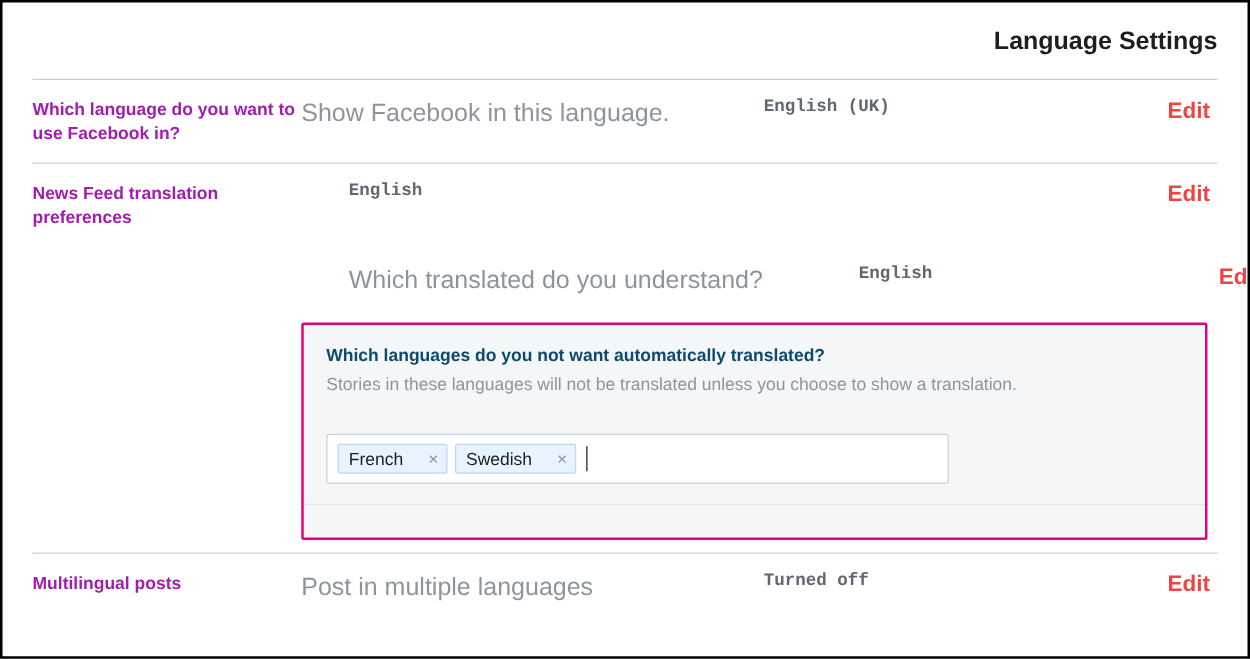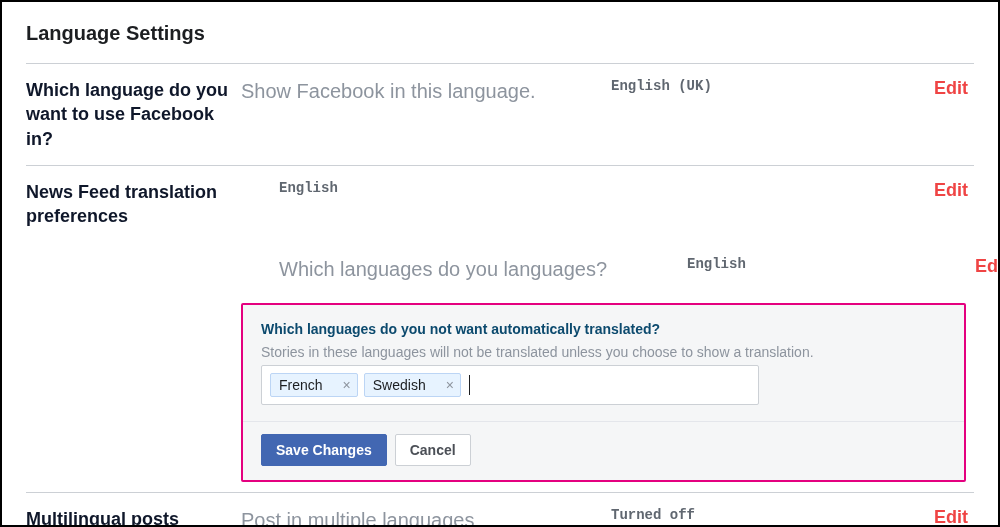--- a/index.html
+++ b/index.html
@@ -16,37 +16,38 @@
     border: 2px solid #000;
     padding: 20px 24px 0 24px;
     overflow: hidden;
     position: relative;
   }
   .page-title {
     font-size: 20px;
     font-weight: bold;
     color: #1c1e21;
     margin: 0 0 18px 0;
+    text-align: right;
   }
   .hr {
     border: none;
     border-top: 1px solid #ccd0d5;
     margin: 0;
   }
   .row {
     display: flex;
     padding: 14px 0;
     align-items: flex-start;
   }
   .col-label {
     width: 215px;
     flex-shrink: 0;
     font-weight: bold;
-    color: #0f172a;
-    font-size: 18px;
+    color: #a21caf;
+    font-size: 14px;
     line-height: 1.35;
   }
   .col-desc {
     width: 370px;
     flex-shrink: 0;
     color: #8d949e;
     font-size: 20px;
     line-height: 1.35;
   }
   .col-val {
@@ -86,21 +87,21 @@
   .panel-title {
     font-weight: bold;
     color: #0c4a6e;
     font-size: 14px;
     margin-bottom: 6px;
   }
   .panel-sub {
     color: #8d949e;
     font-size: 14px;
     line-height: 1.4;
-    margin-bottom: 2px;
+    margin-bottom: 30px;
   }
   .token-input {
     background: #fff;
     border: 1px solid #ccd0d5;
     border-radius: 2px;
     padding: 6px 8px;
     width: 498px;
     min-height: 40px;
     display: flex;
     align-items: center;
@@ -178,21 +179,21 @@
 
   <div class="nf-block">
     <div class="subrow first">
       <div class="col-label" style="visibility:visible">News Feed translation preferences</div>
       <div class="col-val">English</div>
       <div class="col-edit">Edit</div>
     </div>
 
     <div class="subrow">
       <div class="col-label"></div>
-      <div class="col-desc">Which languages do you languages?</div>
+      <div class="col-desc">Which translated do you understand?</div>
       <div class="col-val">English</div>
       <div class="col-edit">Edit</div>
     </div>
 
     <div class="expanded-panel">
       <div class="panel-title">Which languages do you not want automatically translated?</div>
       <div class="panel-sub">Stories in these languages will not be translated unless you choose to show a translation.</div>
 
       <div class="token-input">
         <span class="token">
@@ -201,24 +202,20 @@
         </span>
         <span class="token">
           <span>Swedish</span>
           <span class="x">×</span>
         </span>
         <span class="cursor"></span>
       </div>
 
       <div class="panel-hr"></div>
 
-      <div class="btn-row">
-        <button class="btn btn-primary">Save Changes</button>
-        <button class="btn btn-secondary">Cancel</button>
-      </div>
     </div>
   </div>
 
   <hr class="hr">
 
   <div class="row">
     <div class="col-label">Multilingual posts</div>
     <div class="col-desc">Post in multiple languages</div>
     <div class="col-val">Turned off</div>
     <div class="col-edit">Edit</div>

